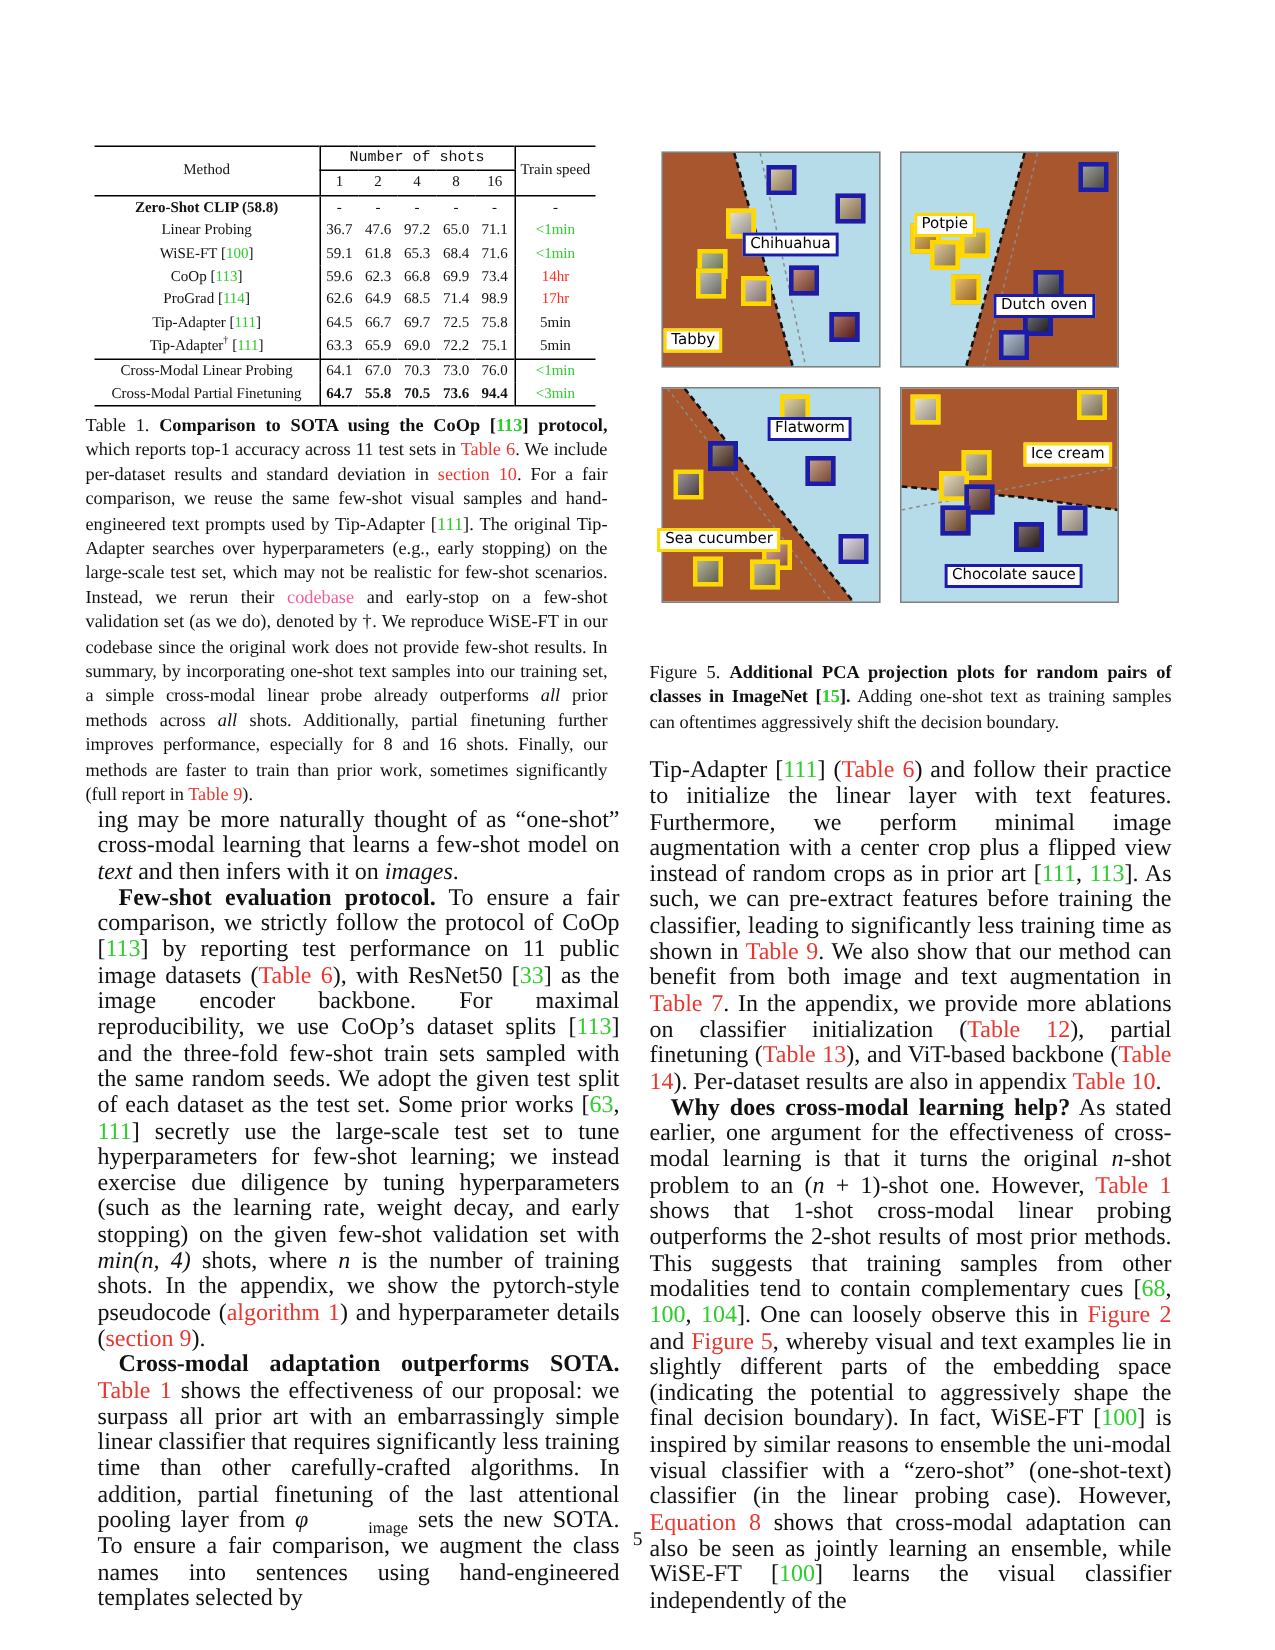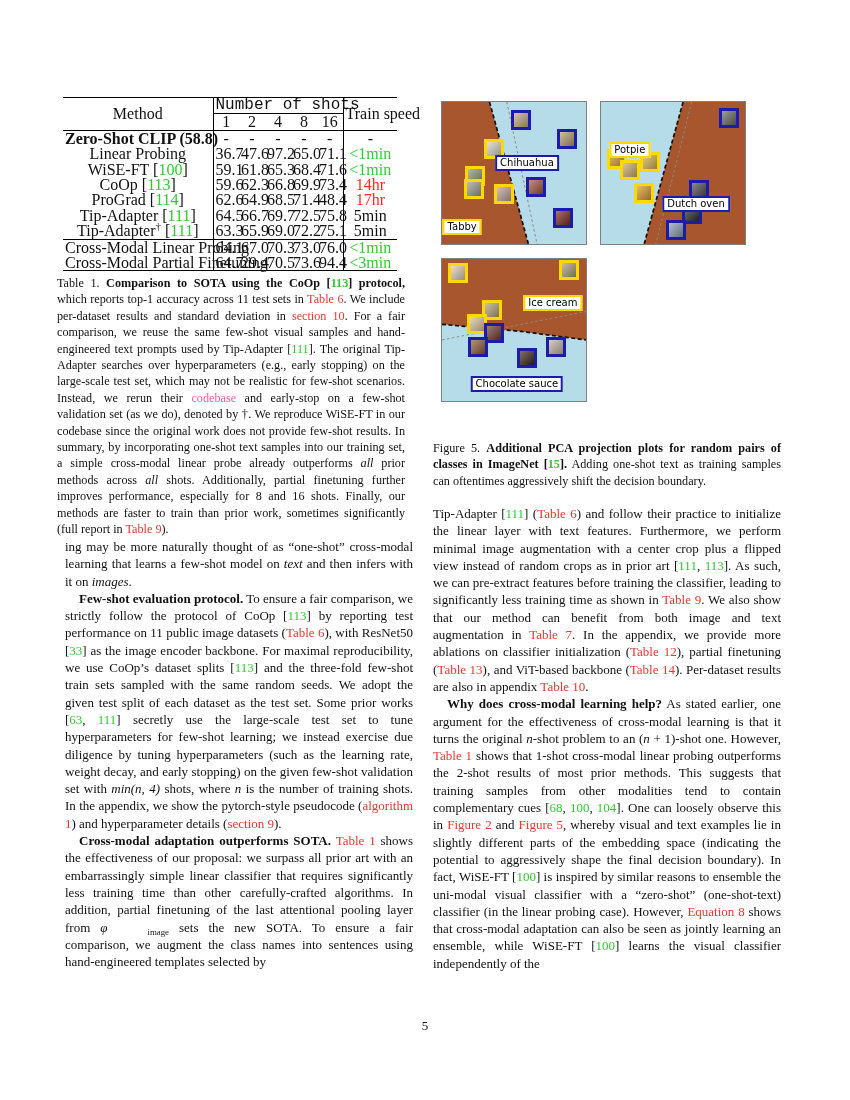--- a/index.html
+++ b/index.html
@@ -1,40 +1,40 @@
 <!DOCTYPE html>
 <html><head>
 <meta charset="utf-8">
 <style>
   html,body{margin:0;padding:0;background:#e9e9e9;}
   .page{position:relative;width:850px;height:1100px;background:#ffffff;margin:0 auto;
         font-family:"Liberation Serif",serif;color:#111;overflow:hidden;}
   
   .caption{position:absolute;font-size:12.2px;line-height:16.4px;text-align:justify;}
   .body-text{position:absolute;}
-  .body-text p{margin:0;font-size:13px;line-height:17.3px;text-align:justify;}
+  .body-text p{margin:0;font-size:16px;line-height:17.3px;text-align:justify;}
   .body-text p.ind{text-indent:14px;}
   .s-b{font-weight:bold;}
   .s-i{font-style:italic;}
   .s-sup{vertical-align:super;font-size:68%;line-height:0;}
   .s-isub{vertical-align:sub;font-size:68%;line-height:0;margin-left:40px;}
   .c-red{color:#e8372f;}
   .c-green{color:#2fcc2f;}
   .c-pink{color:#ed5f9b;}
   
   .tbl-wrap{position:absolute;left:63px;top:97px;width:334px;}
-  table.sota{border-collapse:collapse;width:334px;font-size:16px;table-layout:fixed;}
+  table.sota{border-collapse:collapse;width:334px;font-size:10px;table-layout:fixed;}
   table.sota th,table.sota td{padding:0 2px;text-align:center;font-weight:normal;
         height:15.4px;line-height:15.4px;white-space:nowrap;overflow:visible;}
   table.sota{border-top:1.4px solid #000;border-bottom:1.4px solid #000;}
   th.hrule,td.hrule{border-bottom:1.3px solid #000;}
   th.cmid{border-bottom:0.8px solid #000;font-family:Liberation Mono, monospace;}
   .vl{border-left:0.8px solid #000;}
   tr.sep td{border-top:0.8px solid #000;}
-  tr.bv td.v{font-weight:normal;}
+  tr.bv td.v{font-weight:bold;}
   .sp-g{color:#2fcc2f;}
   .sp-r{color:#ff2d20;}
   .sp-k{color:#111;}
   
   .fig{position:absolute;left:441px;top:101px;width:306px;}
   .panels{display:grid;grid-template-columns:146px 146px;grid-gap:13px;gap:13px;}
   .panel{position:relative;width:146px;height:144px;border:1px solid #808080;box-sizing:border-box;}
   .panel svg{position:absolute;left:0;top:0;width:100%;height:100%;}
   .thumb{position:absolute;width:14px;height:14px;border:3px solid #000;
          transform:translate(-50%,-50%);box-sizing:content-box;
@@ -115,21 +115,21 @@
             <td class="v">69.9</td>
             <td class="v">73.4</td>
             <td class="vl sp-r">14hr</td>
           </tr>
           <tr>
             <td><span>ProGrad [</span><span class="c-green">114</span><span>]</span></td>
             <td class="v vl">62.6</td>
             <td class="v">64.9</td>
             <td class="v">68.5</td>
             <td class="v">71.4</td>
-            <td class="v">48.4</td>
+            <td class="v">98.9</td>
             <td class="vl sp-r">17hr</td>
           </tr>
           <tr>
             <td><span>Tip-Adapter [</span><span class="c-green">111</span><span>]</span></td>
             <td class="v vl">64.5</td>
             <td class="v">66.7</td>
             <td class="v">69.7</td>
             <td class="v">72.5</td>
             <td class="v">75.8</td>
             <td class="vl sp-k">5min</td>
@@ -148,21 +148,21 @@
             <td class="v vl">64.1</td>
             <td class="v">67.0</td>
             <td class="v">70.3</td>
             <td class="v">73.0</td>
             <td class="v">76.0</td>
             <td class="vl sp-g">&lt;1min</td>
           </tr>
           <tr class="bv">
             <td><span>Cross-Modal Partial Finetuning</span></td>
             <td class="v vl">64.7</td>
-            <td class="v">29.4</td>
+            <td class="v">55.8</td>
             <td class="v">70.5</td>
             <td class="v">73.6</td>
             <td class="v">94.4</td>
             <td class="vl sp-g">&lt;3min</td>
           </tr>
         </tbody>
       </table>
   </div>
 
   <div class="caption" style="left:57px;top:275px;width:348px;"><span>Table 1. </span><span class="s-b">Comparison to SOTA using the CoOp [</span><span class="s-b c-green">113</span><span class="s-b">] protocol,</span><span> which reports top-1 accuracy across 11 test sets in </span><span class="c-red">Table 6</span><span>. We include per-dataset results and standard deviation in </span><span class="c-red">section 10</span><span>. For a fair comparison, we reuse the same few-shot visual samples and hand-engineered text prompts used by Tip-Adapter [</span><span class="c-green">111</span><span>]. The original Tip-Adapter searches over hyperparameters (e.g., early stopping) on the large-scale test set, which may not be realistic for few-shot scenarios. Instead, we rerun their </span><span class="c-pink">codebase</span><span> and early-stop on a few-shot validation set (as we do), denoted by †. We reproduce WiSE-FT in our codebase since the original work does not provide few-shot results. In summary, by incorporating one-shot text samples into our training set, a simple cross-modal linear probe already outperforms </span><span class="s-i">all</span><span> prior methods across </span><span class="s-i">all</span><span> shots. Additionally, partial finetuning further improves performance, especially for 8 and 16 shots. Finally, our methods are faster to train than prior work, sometimes significantly (full report in </span><span class="c-red">Table 9</span><span>).</span></div>
@@ -204,20 +204,37 @@
           <div class="thumb" style="left: 30%; top: 64%; background-color: rgb(216, 149, 44); border-color: rgb(255, 216, 0);"></div>
           <div class="thumb" style="left: 89%; top: 11%; background-color: rgb(106, 106, 98); border-color: rgb(28, 28, 170);"></div>
           <div class="thumb" style="left: 68%; top: 62%; background-color: rgb(74, 74, 82); border-color: rgb(28, 28, 170);"></div>
           <div class="thumb" style="left: 63%; top: 79%; background-color: rgb(44, 44, 52); border-color: rgb(28, 28, 170);"></div>
           <div class="thumb" style="left: 52%; top: 90%; background-color: rgb(138, 154, 182); border-color: rgb(28, 28, 170);"></div>
           <div class="plabel" style="left: 20%; top: 34%; border-color: rgb(255, 216, 0);">Potpie</div>
           <div class="plabel" style="left: 66%; top: 72%; border-color: rgb(28, 28, 170);">Dutch oven</div>
         </div>
         <div class="panel" style="background: rgb(182, 220, 234);">
           <svg viewBox="0 0 100 100" preserveAspectRatio="none">
+            <polygon points="10,0 0,0 0,100 88,100" fill="#a8562e"></polygon>
+            <polyline points="2,0 78,100" fill="none" stroke="#8a8a8a" stroke-width="1" stroke-dasharray="2.5,2.5" vector-effect="non-scaling-stroke"></polyline>
+            <polyline points="10,0 88,100" fill="none" stroke="#111111" stroke-width="1.7" stroke-dasharray="4,2.5" vector-effect="non-scaling-stroke"></polyline>
+          </svg>
+          <div class="thumb" style="left: 61%; top: 10%; background-color: rgb(200, 184, 122); border-color: rgb(255, 216, 0);"></div>
+          <div class="thumb" style="left: 12%; top: 45%; background-color: rgb(106, 90, 98); border-color: rgb(255, 216, 0);"></div>
+          <div class="thumb" style="left: 53%; top: 78%; background-color: rgb(194, 122, 98); border-color: rgb(255, 216, 0);"></div>
+          <div class="thumb" style="left: 21%; top: 86%; background-color: rgb(138, 138, 106); border-color: rgb(255, 216, 0);"></div>
+          <div class="thumb" style="left: 47%; top: 87%; background-color: rgb(154, 148, 120); border-color: rgb(255, 216, 0);"></div>
+          <div class="thumb" style="left: 28%; top: 32%; background-color: rgb(90, 58, 42); border-color: rgb(28, 28, 170);"></div>
+          <div class="thumb" style="left: 73%; top: 39%; background-color: rgb(168, 106, 74); border-color: rgb(28, 28, 170);"></div>
+          <div class="thumb" style="left: 88%; top: 75%; background-color: rgb(202, 194, 210); border-color: rgb(28, 28, 170);"></div>
+          <div class="plabel" style="left: 68%; top: 19%; border-color: rgb(28, 28, 170);">Flatworm</div>
+          <div class="plabel" style="left: 26%; top: 71%; border-color: rgb(255, 216, 0);">Sea cucumber</div>
+        </div>
+        <div class="panel" style="background: rgb(182, 220, 234);">
+          <svg viewBox="0 0 100 100" preserveAspectRatio="none">
             <polygon points="0,0 100,0 100,57 55,51 0,46" fill="#a8562e"></polygon>
             <polyline points="0,57 100,37" fill="none" stroke="#8a8a8a" stroke-width="1" stroke-dasharray="2.5,2.5" vector-effect="non-scaling-stroke"></polyline>
             <polyline points="0,46 55,51 100,57" fill="none" stroke="#111111" stroke-width="1.7" stroke-dasharray="4,2.5" vector-effect="non-scaling-stroke"></polyline>
           </svg>
           <div class="thumb" style="left: 11%; top: 10%; background-color: rgb(216, 204, 180); border-color: rgb(255, 216, 0);"></div>
           <div class="thumb" style="left: 88%; top: 8%; background-color: rgb(168, 154, 116); border-color: rgb(255, 216, 0);"></div>
           <div class="thumb" style="left: 35%; top: 36%; background-color: rgb(176, 162, 122); border-color: rgb(255, 216, 0);"></div>
           <div class="thumb" style="left: 24%; top: 46%; background-color: rgb(216, 196, 154); border-color: rgb(255, 216, 0);"></div>
           <div class="thumb" style="left: 36%; top: 52%; background-color: rgb(106, 58, 44); border-color: rgb(28, 28, 170);"></div>
           <div class="thumb" style="left: 25%; top: 62%; background-color: rgb(138, 90, 52); border-color: rgb(28, 28, 170);"></div>

